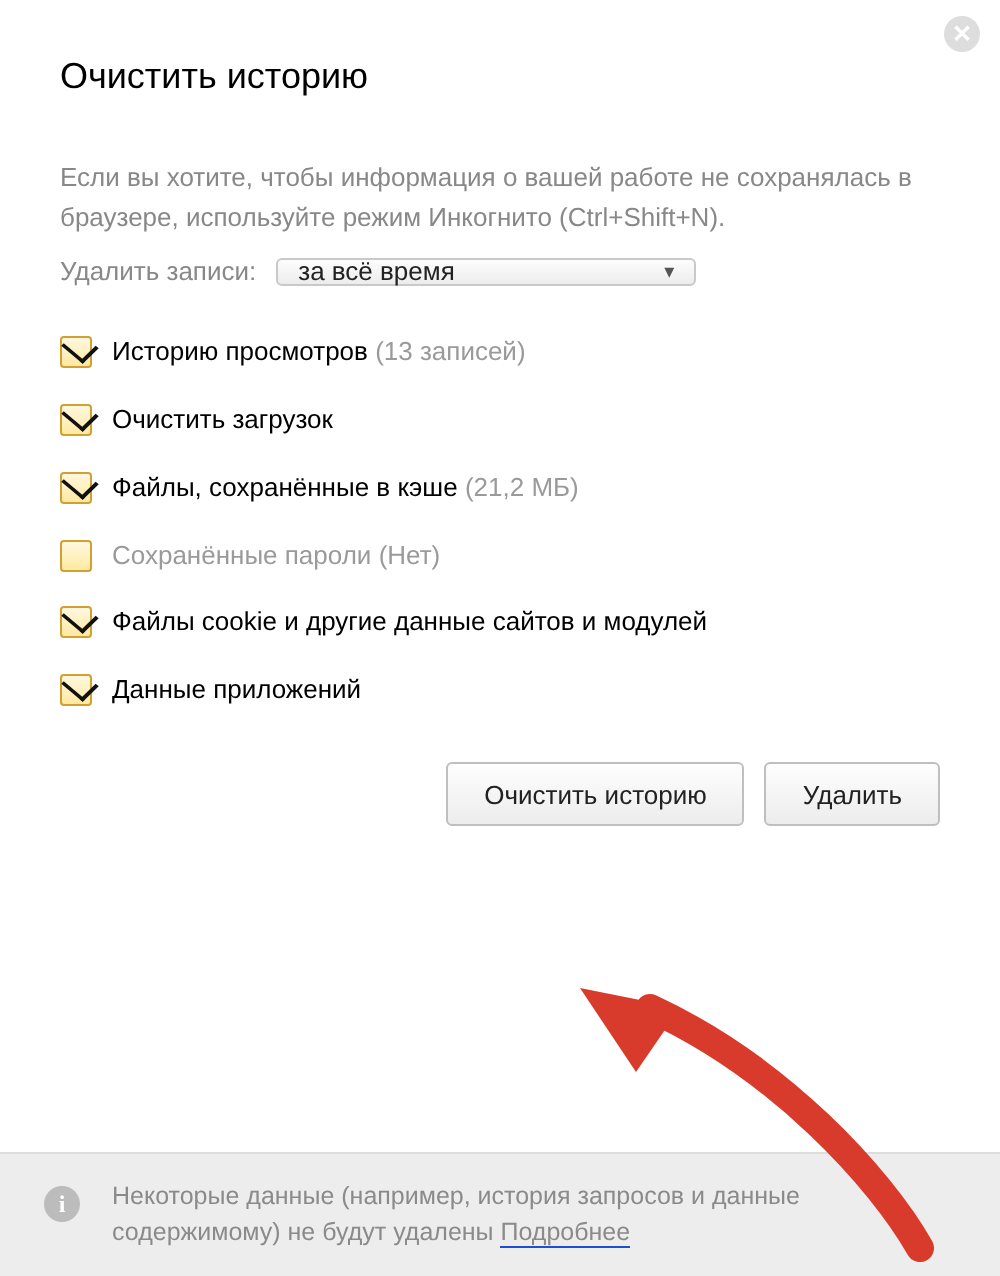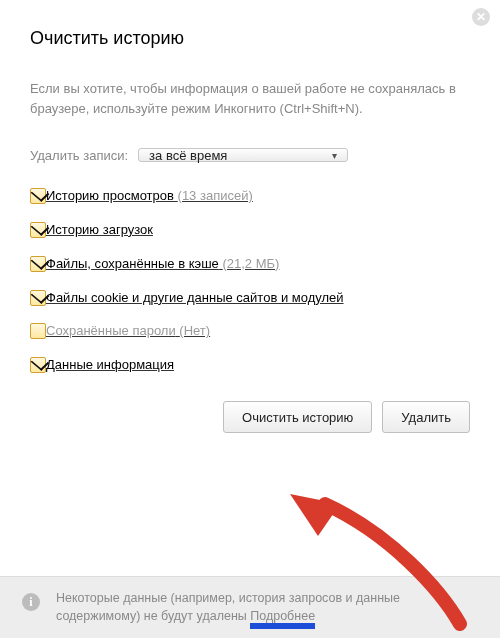--- a/index.html
+++ b/index.html
@@ -39,25 +39,26 @@
   h1.title {
     font-size: 18px;
     font-weight: normal;
     margin: 0 0 30px 0;
     color: #000;
   }
 
   .intro {
     color: #888;
     line-height: 1.5;
-    margin-bottom: 30px;
+    margin-bottom: 10px;
   }
 
   .period-row {
     display: flex;
+    align-items: center;
     gap: 10px;
     margin-bottom: 24px;
   }
   .period-label { color: #888; }
   .select {
     display: inline-flex;
     align-items: center;
     justify-content: space-between;
     min-width: 210px;
     height: 14px;
@@ -70,22 +71,22 @@
   }
   .select .chev {
     font-size: 10px;
     color: #555;
   }
 
   .options { margin-bottom: 20px; }
   .opt {
     display: flex;
     align-items: flex-start;
+    gap: 10px;
     margin: 0 0 15px 0;
-    text-decoration: underline;
   }
   .cb {
     flex: 0 0 16px;
     width: 16px;
     height: 16px;
     border: 1px solid #d0a030;
     background: linear-gradient(#fff8e0, #ffe9a0);
     border-radius: 2px;
     position: relative;
     margin-top: 1px;
@@ -148,21 +149,21 @@
     font-style: normal;
     font-family: Georgia, serif;
     font-weight: bold;
     font-size: 12px;
     text-align: center;
     line-height: 18px;
   }
   .footer a.more {
     color: #8a8a8a;
     text-decoration: none;
-    border-bottom: 6px solid #1d4ed8;
+    border-bottom: 1px solid #1d4ed8;
     cursor: pointer;
   }
 
   
   .arrow-svg {
     position: absolute;
     pointer-events: none;
     left: 290px;
     top: 494px;
     width: 200px;
@@ -189,37 +190,37 @@
     </div>
   </div>
 
   <div class="options" id="options">
       <div class="opt">
         <span class="cb checked"></span>
         <span class="opt-text"><span class="opt-strong">Историю просмотров</span> <span class="hint">(13 записей)</span></span>
       </div>
       <div class="opt">
         <span class="cb checked"></span>
-        <span class="opt-text"><span class="opt-strong">Историю загрузок</span></span>
+        <span class="opt-text"><span class="opt-strong">Очистить загрузок</span></span>
       </div>
       <div class="opt">
         <span class="cb checked"></span>
         <span class="opt-text"><span class="opt-strong">Файлы, сохранённые в кэше</span> <span class="hint">(21,2 МБ)</span></span>
-      </div>
-      <div class="opt">
-        <span class="cb checked"></span>
-        <span class="opt-text"><span class="opt-strong">Файлы cookie и другие данные сайтов и модулей</span></span>
       </div>
       <div class="opt">
         <span class="cb"></span>
         <span class="opt-text"><span class="opt-grey">Сохранённые пароли</span> <span class="hint">(Нет)</span></span>
       </div>
       <div class="opt">
         <span class="cb checked"></span>
-        <span class="opt-text"><span class="opt-strong">Данные информация</span></span>
+        <span class="opt-text"><span class="opt-strong">Файлы cookie и другие данные сайтов и модулей</span></span>
+      </div>
+      <div class="opt">
+        <span class="cb checked"></span>
+        <span class="opt-text"><span class="opt-strong">Данные приложений</span></span>
       </div>
     </div>
 
   <div class="actions">
     <div class="btn">Очистить историю</div>
     <div class="btn">Удалить</div>
   </div>
 </div>
 
 <div class="footer">

